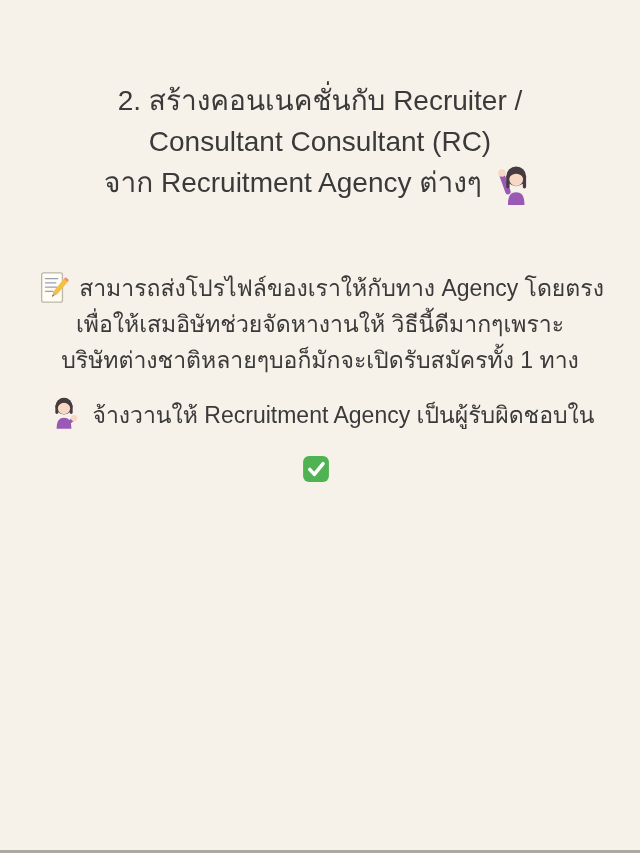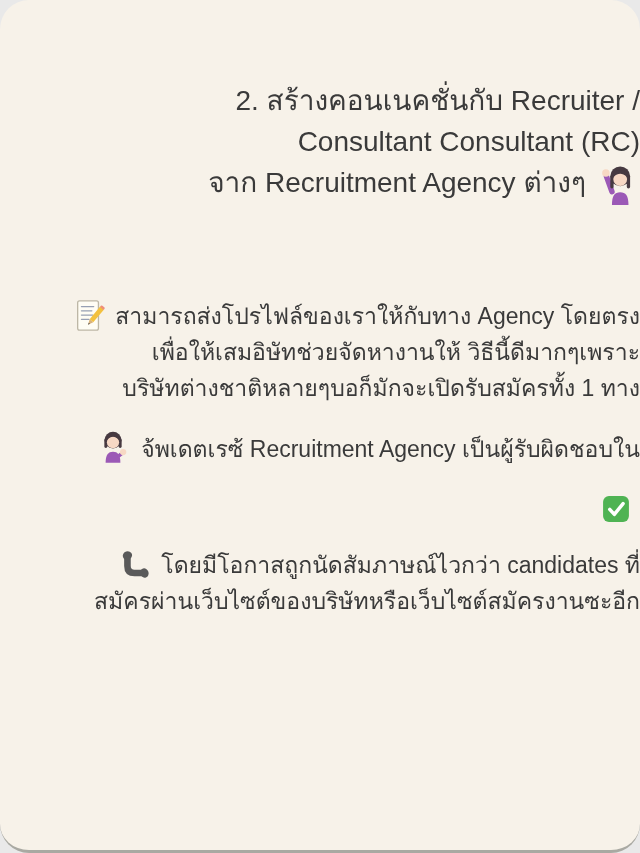--- a/index.html
+++ b/index.html
@@ -4,38 +4,37 @@
 <style>
   html,body { margin:0; padding:0; }
   body { background:#e9e9e9; }
   .canvas {
     position:relative;
     width:640px; height:853px;
     margin:0 auto;
     background:#f7f2e9;
     color:#3a3a3a;
     font-family:"Liberation Sans", sans-serif;
-    text-align:right;
+    text-align:center;
     box-sizing:border-box;
     border-bottom:3px solid #a9a9a2;
     overflow:hidden;
-    border-radius:29px;
   }
   .title-block {
     padding-top:80px;
     font-size:28px;
     line-height:41px;
     font-weight:400;
   }
   .title-line { white-space:nowrap; }
   .bullets {
-    margin-top:92px;
+    margin-top:64px;
     display:flex;
     flex-direction:column;
-    gap:22px;
+    gap:16px;
   }
   .para {
     font-size:23px;
     line-height:36px;
   }
   .line { white-space:nowrap; }
   .icon {
     display:inline-block;
     vertical-align:-9px;
     margin-right:9px;
@@ -104,42 +103,30 @@
           <svg width="38" height="38" viewBox="0 0 36 36">
             <circle cx="18" cy="11.5" r="8" fill="#473a41"></circle>
             <rect x="9.8" y="10" width="2.8" height="9" rx="1.4" fill="#473a41"></rect>
             <rect x="23.4" y="10" width="2.8" height="9" rx="1.4" fill="#473a41"></rect>
             <circle cx="18" cy="13.5" r="5.8" fill="#f7d8c4"></circle>
             <path d="M12.2 11.6 C13 6.6 15 5.6 18 5.6 C21 5.6 23 6.6 23.8 11.6 C21.5 8.8 20 8.2 18 8.2 C16 8.2 14.5 8.8 12.2 11.6 Z" fill="#473a41"></path>
             <path d="M11 33 C11 25.5 13.5 22.5 18 22.5 C22.5 22.5 25 25.5 25 33 Z" fill="#9b59b6"></path>
             <path d="M23.5 26.5 L26.5 24" stroke="#9b59b6" stroke-width="3.4" stroke-linecap="round" fill="none"></path>
             <circle cx="27.6" cy="22.8" r="3" fill="#f7d8c4"></circle>
           </svg>
-        </span><span>จ้พเดตเรซ้ Recruitment Agency เป็นผู้รับผิดชอบใน</span>
+        </span><span>จ้างวานให้ Recruitment Agency เป็นผู้รับผิดชอบใน</span>
       </div>
     </div>
 
     <div class="para">
       <div class="line">
         <span class="icon">
           <svg width="30" height="30" viewBox="0 0 36 36">
             <rect x="2.5" y="2.5" width="31" height="31" rx="7" fill="#4fb353"></rect>
             <path d="M10.5 18.5 L16 24.5 L26.5 11.5" fill="none" stroke="#ffffff" stroke-width="4.2" stroke-linecap="round" stroke-linejoin="round"></path>
           </svg>
         </span>
       </div>
     </div>
 
-    <div class="para">
-      <div class="line">
-        <span class="icon">
-          <svg width="34" height="34" viewBox="0 0 36 36">
-            <ellipse cx="10" cy="8" rx="5" ry="4.4" transform="rotate(-18 10 8)" fill="#5a5a5a"></ellipse>
-            <ellipse cx="28" cy="26.5" rx="4.4" ry="5" transform="rotate(-18 28 26.5)" fill="#5a5a5a"></ellipse>
-            <path d="M10 8 L10 19 Q10 26.5 17.5 26.5 L28 26.5" stroke="#5a5a5a" stroke-width="7" fill="none" stroke-linecap="round"></path>
-          </svg>
-        </span><span>โดยมีโอกาสถูกนัดสัมภาษณ์ไวกว่า candidates ที่</span>
-      </div>
-      <div class="line">สมัครผ่านเว็บไซต์ของบริษัทหรือเว็บไซต์สมัครงานซะอีก</div>
-    </div>
 
   </div>
 </div>
 
 </body></html>

